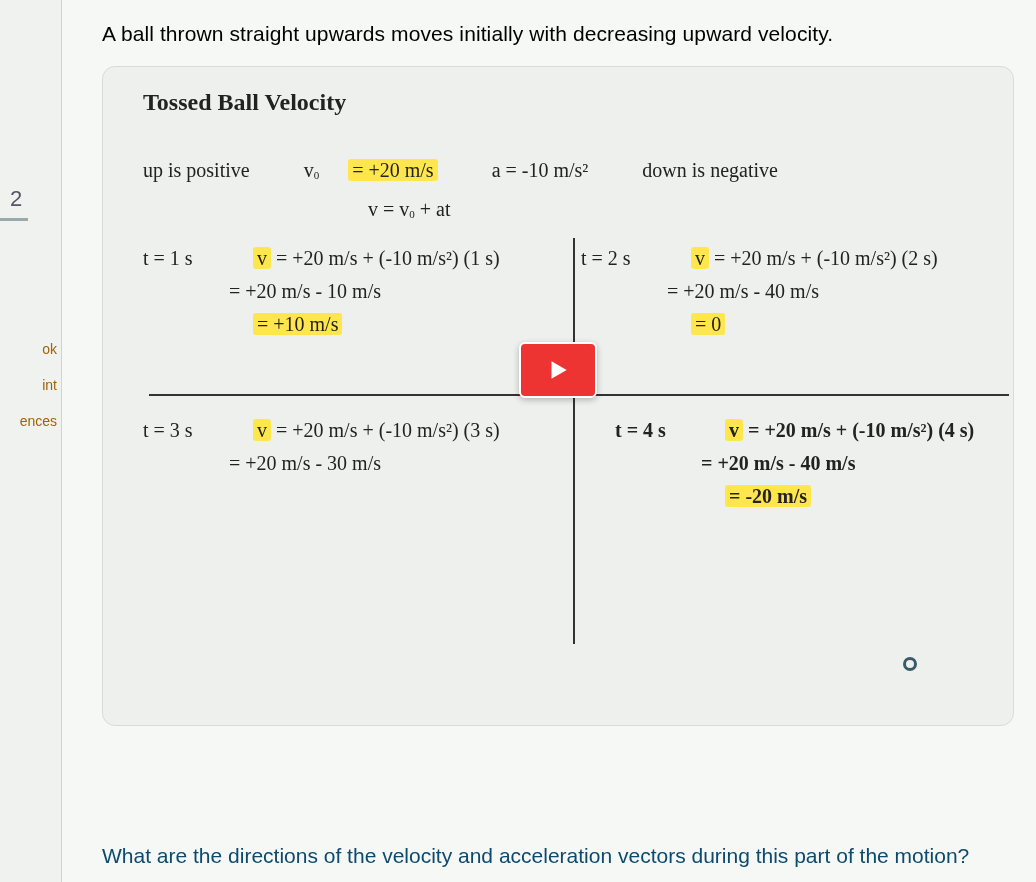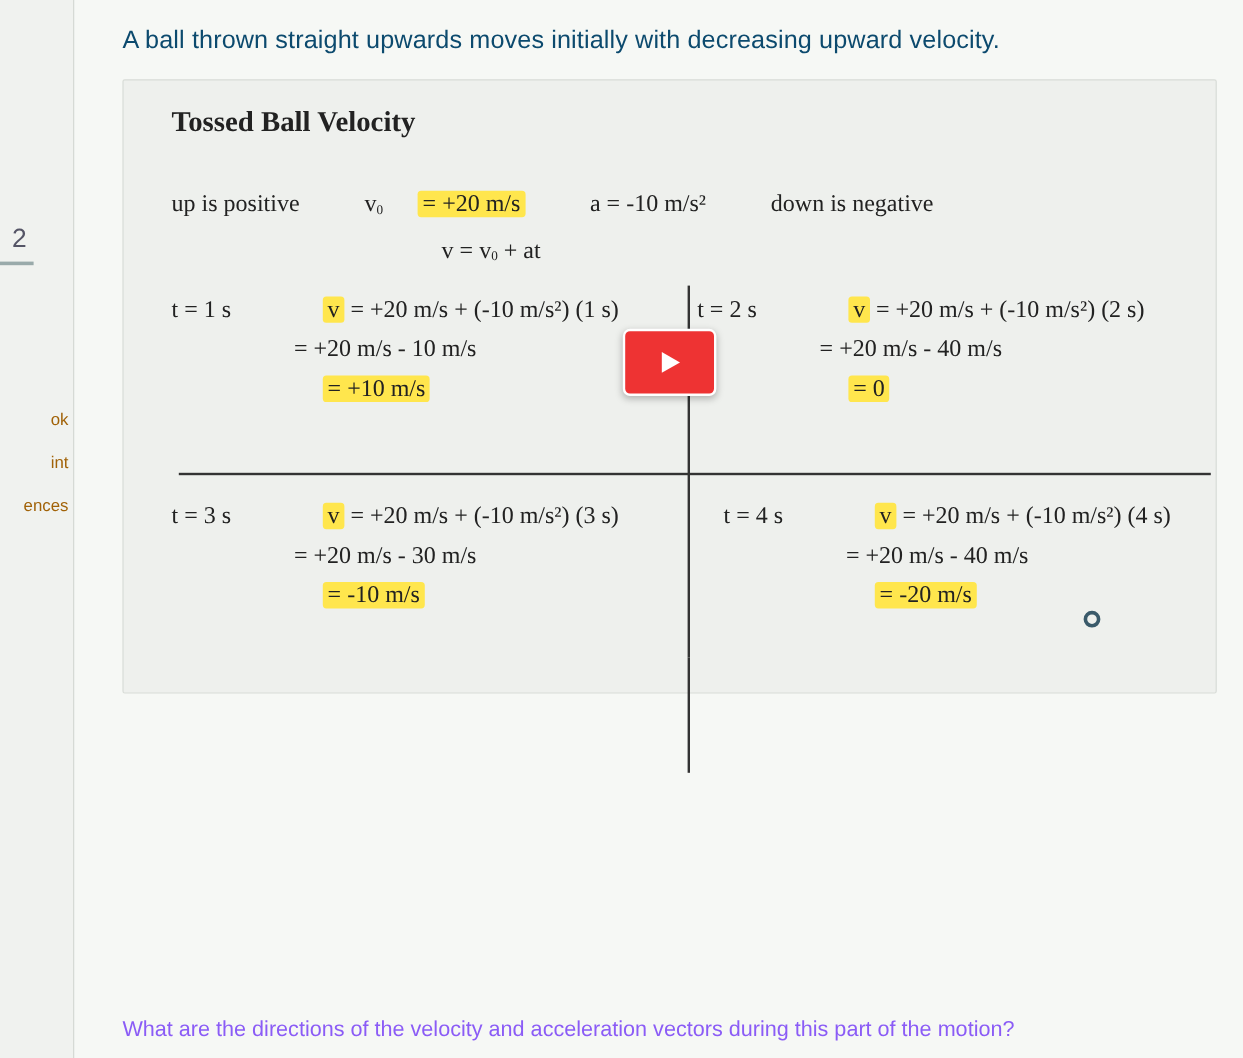--- a/index.html
+++ b/index.html
@@ -38,31 +38,31 @@
     white-space: nowrap;
   }
   .main {
     position: absolute;
     left: 62px; top: 0; right: 0; bottom: 0;
     background: #f6f8f5;
     padding: 22px 22px 22px 40px;
   }
   .intro {
     font-size: 21px;
-    color: #0c4a6e;
+    color: #000000;
     margin-bottom: 20px;
     letter-spacing: .1px;
   }
   .video-box {
     background: #eef0ed;
     border: 1px solid #d8dcd7;
-    border-radius: 2px;
+    border-radius: 13px;
     padding: 22px 28px 28px 40px;
     position: relative;
-    height: 512px;
+    height: 660px;
   }
   .vid-title {
     font-family: Georgia, "Times New Roman", serif;
     font-weight: bold;
     font-size: 24px;
     color: #222;
     margin-bottom: 40px;
   }
   .hand {
     font-family: "Comic Sans MS", "Segoe Script", cursive;
@@ -86,21 +86,21 @@
     height: 2px; background: #333;
   }
   .vline {
     position: absolute;
     width: 2px; background: #333;
   }
   .cell {
     position: absolute;
     width: 420px;
   }
-  .cell .row { display:flex; gap: 28px; align-items: flex-start; }
+  .cell .row { display:flex; gap: 12px; align-items: flex-start; }
   .tcol { min-width: 74px; }
   .steps div { margin-bottom: 4px; }
   .hl { background: #ffe64d; border-radius: 3px; padding: 0 4px; margin-left: 24px; }
   sub { font-size: .55em; vertical-align: baseline; position: relative; bottom: -2px; }
   .play-btn {
     position: absolute;
     left: 50%; top: 46%;
     transform: translate(-50%,-50%);
     width: 78px; height: 56px;
     background: #e33;
@@ -115,22 +115,22 @@
     position: absolute;
     right: 96px;
     bottom: 54px;
     width: 14px; height: 14px;
     border: 3px solid #3a5a6a;
     border-radius: 50%;
   }
   .question {
     position: absolute;
     left: 40px; right: 38px; bottom: 14px;
-    font-size: 18px;
-    color: #8b5cf6;
+    font-size: 21px;
+    color: #0c4a6e;
   }
 </style>
 </head>
 <body>
 
 <div class="sidebar">
   <div class="sidebar-num">2</div>
   <div class="sidebar-item">ok</div>
   <div class="sidebar-item">int</div>
   <div class="sidebar-item">ences</div>
@@ -181,26 +181,25 @@
           </div>
         </div>
       </div>
 
       <div class="cell" style="left:0; top:172px;">
         <div class="row">
           <div class="tcol">t = 3 s</div>
           <div class="steps">
             <div><span class="hl">v</span><span> = +20 m/s + (-10 m/s²) (3 s)</span></div>
             <div>= +20 m/s - 30 m/s</div>
-            <div><span class="hl">= -10 m/s</span></div>
-          </div>
-        </div>
-      </div>
-
-      <div class="cell" style="left:460px; top:172px;">
+          </div>
+        </div>
+      </div>
+
+      <div class="cell" style="left:472px; top:172px;font-weight:bold;">
         <div class="row">
           <div class="tcol">t = 4 s</div>
           <div class="steps">
             <div><span class="hl">v</span><span> = +20 m/s + (-10 m/s²) (4 s)</span></div>
             <div>= +20 m/s - 40 m/s</div>
             <div><span class="hl">= -20 m/s</span></div>
           </div>
         </div>
       </div>
     </div>

